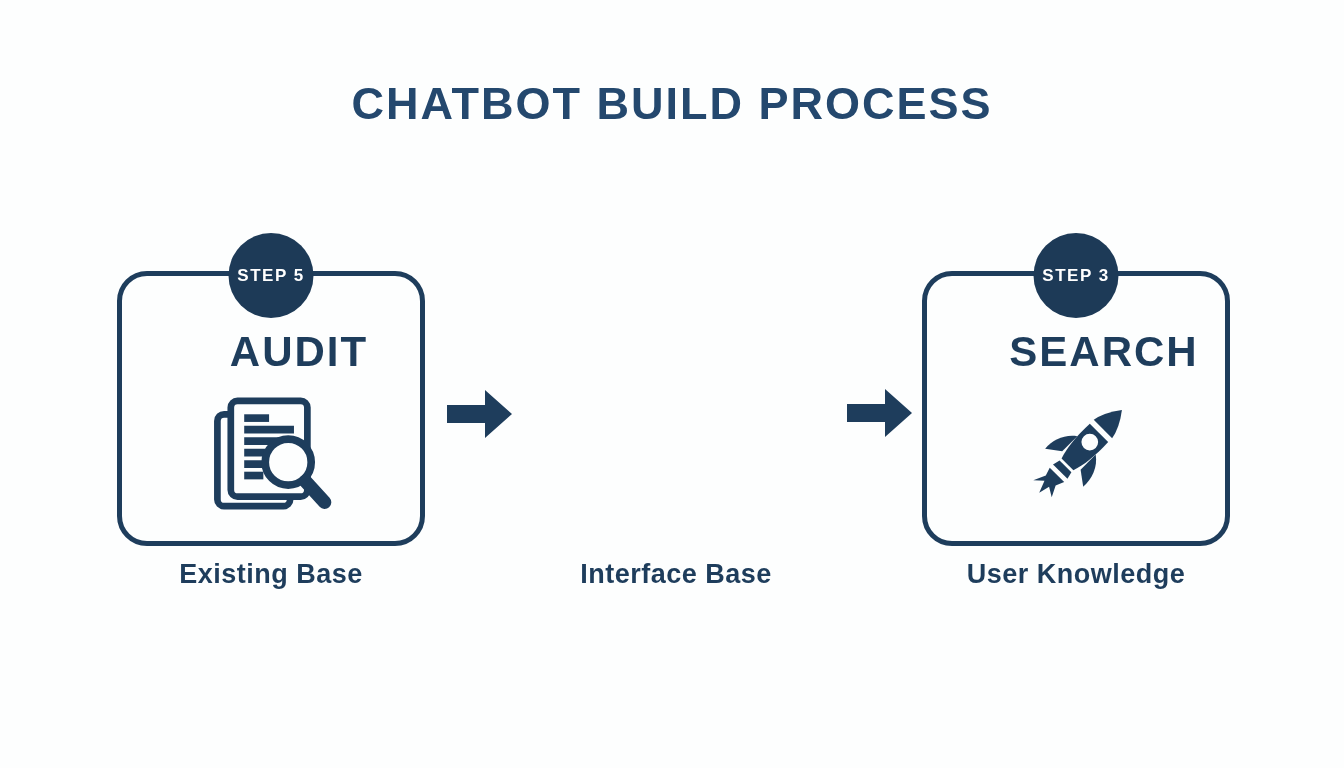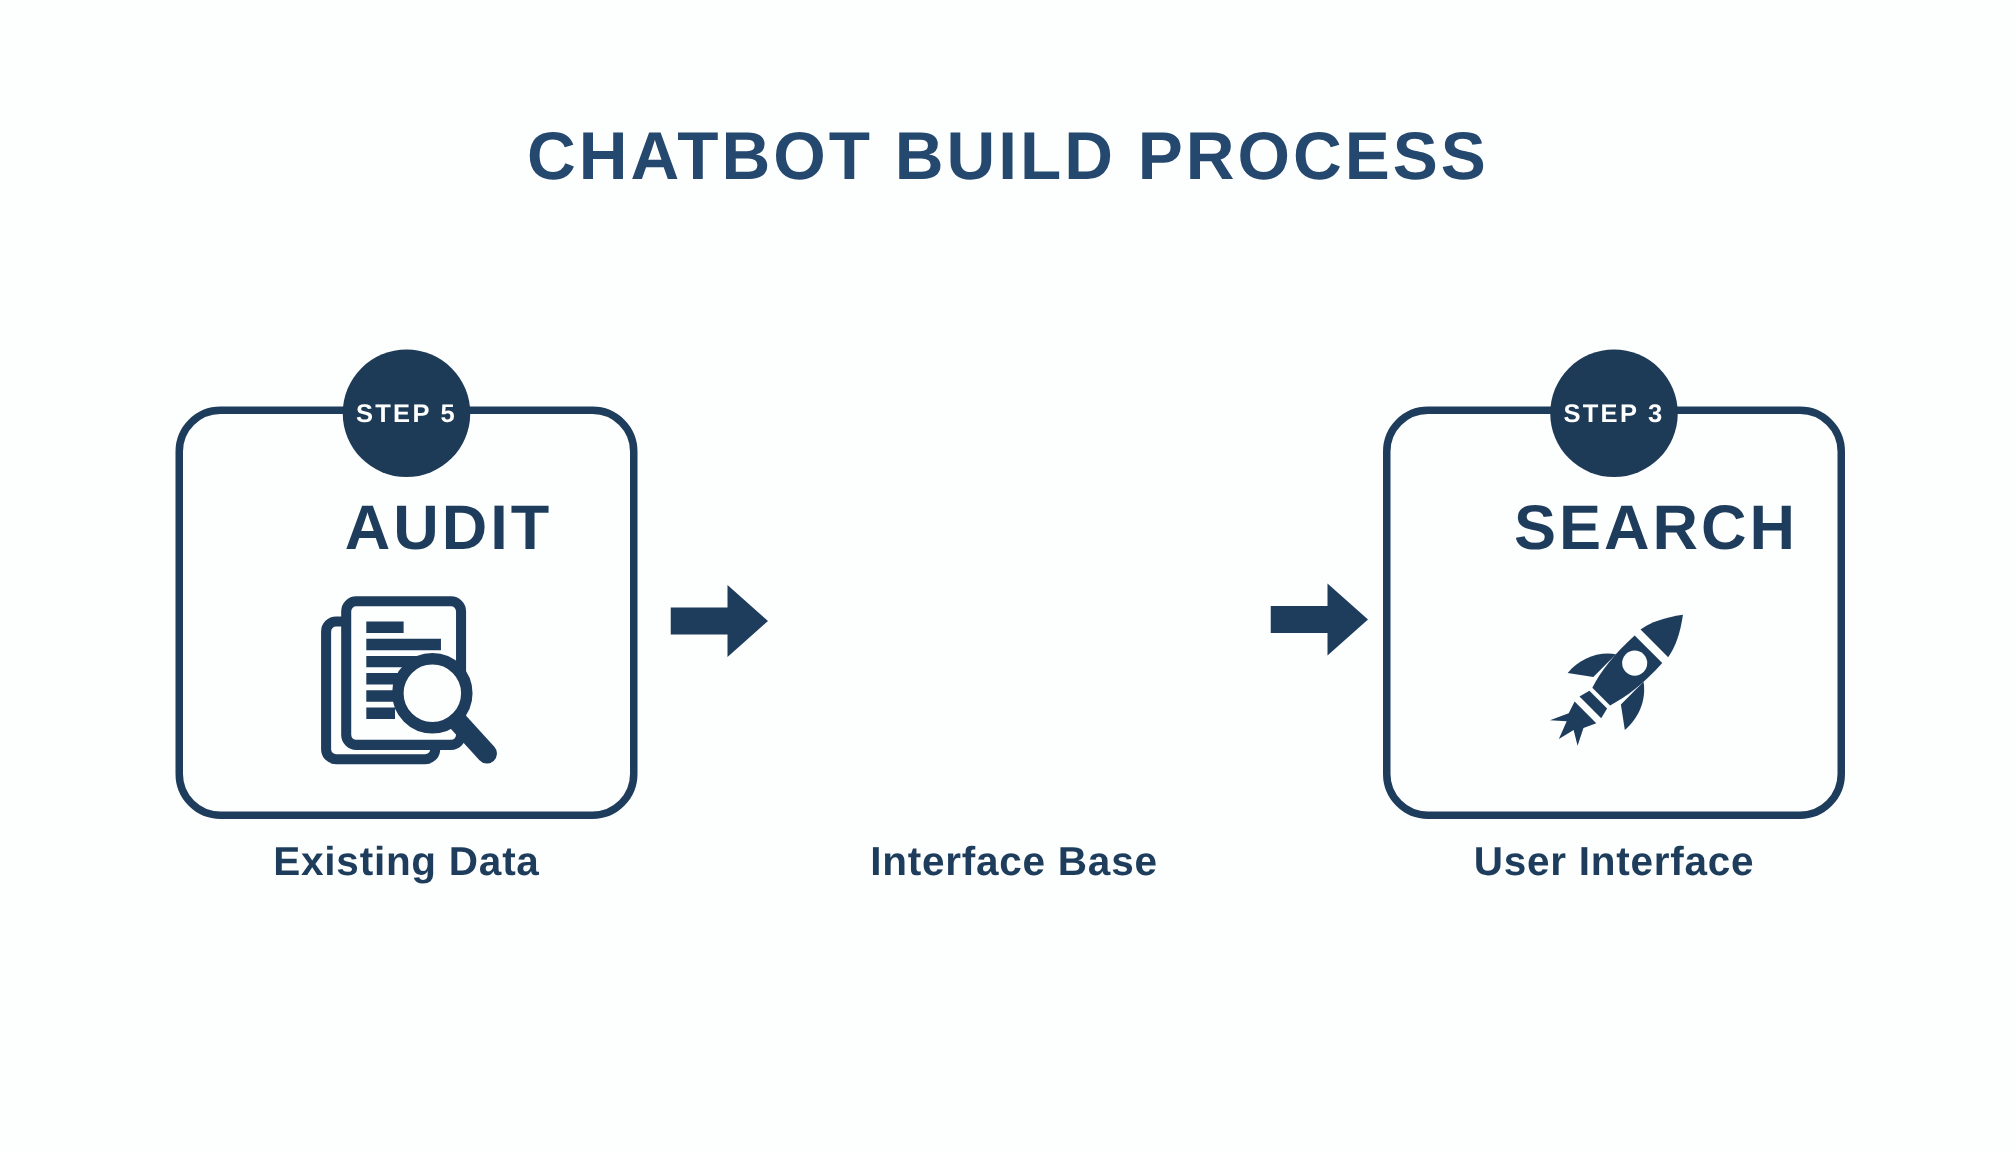--- a/index.html
+++ b/index.html
@@ -133,21 +133,21 @@
           <line x1="42" y1="52" x2="94" y2="52"></line>
           <line x1="42" y1="64" x2="92" y2="64"></line>
           <line x1="42" y1="76" x2="90" y2="76"></line>
           <line x1="42" y1="88" x2="62" y2="88"></line>
         </g>
         <circle class="paper-fill ink-stroke" cx="88" cy="74" r="24" stroke-width="8"></circle>
         <line class="ink-stroke" x1="106" y1="94" x2="126" y2="116" stroke-width="14" stroke-linecap="round"></line>
       </svg>
     </div>
   </div>
-  <div class="step-caption caption-1">Existing Data</div>
+  <div class="step-caption caption-1">Existing Base</div>
 
   <svg class="flow-arrow arrow-1" viewBox="0 0 66 52" aria-hidden="true">
     <polygon class="ink-fill" points="0,17 38,17 38,2 65,26 38,50 38,35 0,35"></polygon>
   </svg>
 
   <div class="step-caption caption-2">Interface Base</div>
 
   <svg class="flow-arrow arrow-2" viewBox="0 0 66 52" aria-hidden="true">
     <polygon class="ink-fill" points="0,17 38,17 38,2 65,26 38,50 38,35 0,35"></polygon>
   </svg>
@@ -171,15 +171,15 @@
 
           <path class="ink-fill" d="M84,56 C95,64 100,77 99,90 L84,79 Z"></path>
 
           <path class="ink-fill" d="M61,88 L79,88 L81,96 L59,96 Z"></path>
 
           <path class="ink-fill" d="M59,101 L81,101 L77,110 L83,122 L73,116 L70,128 L65,115 L56,123 L62,110 Z"></path>
         </g>
       </svg>
     </div>
   </div>
-  <div class="step-caption caption-3">User Interface</div>
+  <div class="step-caption caption-3">User Knowledge</div>
 
 </div>
 
 </body></html>

